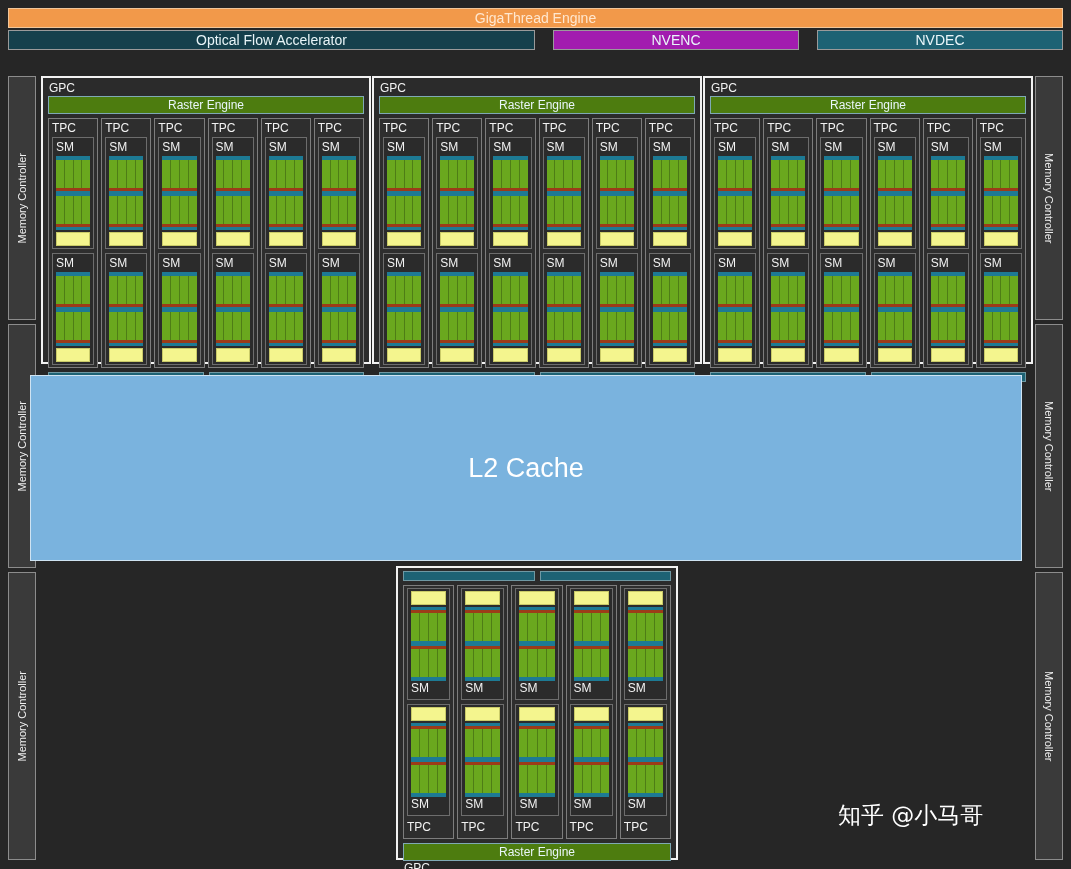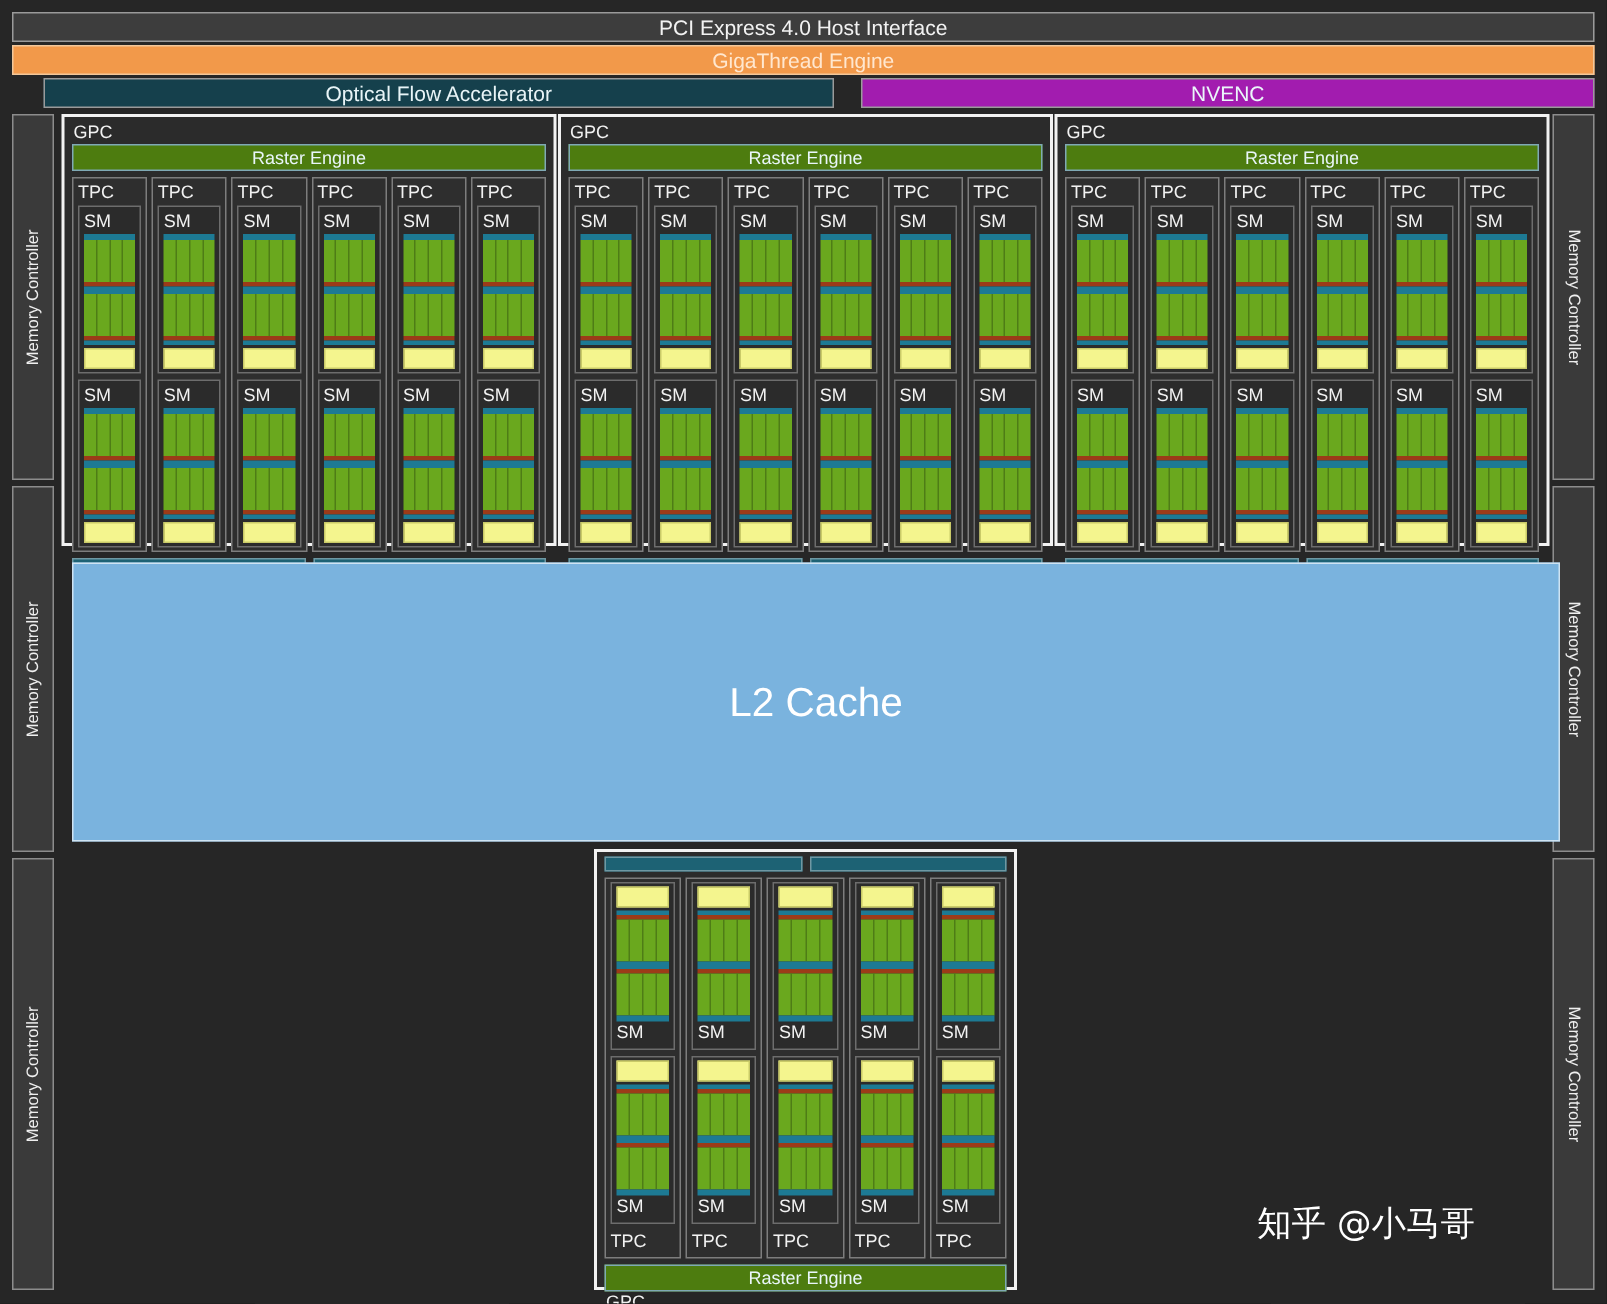--- a/index.html
+++ b/index.html
@@ -27,21 +27,21 @@
     line-height: 19px;
     text-align: center;
     font-size: 14px;
     color: #f0f0f0;
     border: 1px solid #9a9a9a;
     margin-bottom: 2px;
     white-space: nowrap;
   }
   .bar-pcie   { background:#3d3d3d; color:#f2f2f2; }
   .bar-giga   { background:#f2994a; color:#ffe7cf; border-color:#f2c79a; }
-  .rowbars    { display:flex; gap:18px;margin-left:21px; }
+  .rowbars    { display:flex; gap:18px; }
   .bar-ofa    { background:#15404c; color:#e8f4f7; flex: 0 0 527px; }
   .bar-nvenc  { background:#a21caf; color:#eaf6fa; flex: 1 1 auto; }
   .bar-nvdec  { background:#1d6274; color:#eaf6fa; flex: 1 1 auto; }
 
   
   .mc {
     position: absolute;
     box-sizing: border-box;
     width: 28px;
     background: #3a3a3a;
@@ -147,25 +147,25 @@
     white-space: nowrap;
     font-family: "DejaVu Sans", sans-serif;
   }
 </style>
 </head>
 <body>
 
 <div id="die">
 
   <div class="topbars">
-    <div class="bar bar-pcie">PCI Express 4.0 Host Interface</div>
     <div class="bar bar-giga">GigaThread Engine</div>
     <div class="rowbars">
       <div class="bar bar-ofa">Optical Flow Accelerator</div>
       <div class="bar bar-nvenc">NVENC</div>
+      <div class="bar bar-nvdec">NVDEC</div>
     </div>
   </div>
 
   <div class="mc mc-left" style="left:8px;  top:76px;  height:244px;">
     <span>Memory Controller</span>
   </div>
   <div class="mc mc-left" style="left:8px;  top:324px; height:244px;">
     <span>Memory Controller</span>
   </div>
   <div class="mc mc-left" style="left:8px;  top:572px; height:288px;">
@@ -1126,21 +1126,21 @@
             </div>
           </div>
         </div>
       </div>
     <div class="rop-row">
         <div class="rop"></div>
         <div class="rop"></div>
       </div>
   </div>
 
-  <div class="l2" style="left:48px; top:375px; width:992px; height:186px;">
+  <div class="l2" style="left:30px; top:375px; width:992px; height:186px;">
     <span>L2 Cache</span>
   </div>
 
   <div class="gpc" id="gpc-bottom" style="left:396px; top:566px; width:282px; height:294px;">
     <div class="rop-row" style="margin-top:0;">
         <div class="rop"></div>
         <div class="rop"></div>
       </div>
     <div class="tpc-row" style="flex: 1 1 auto; align-items: stretch;">
         <div class="tpc">

